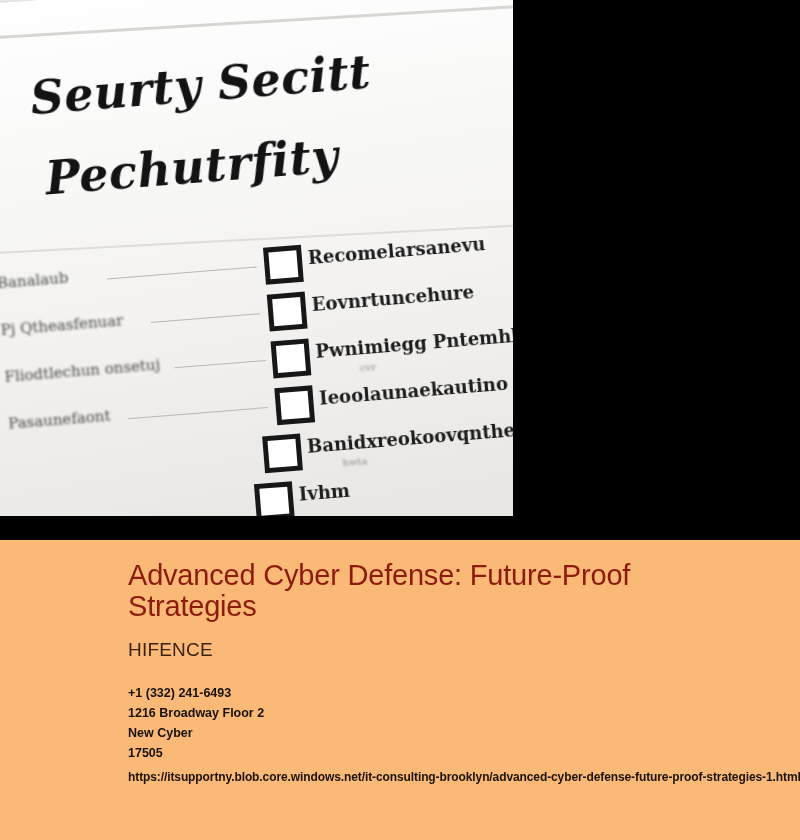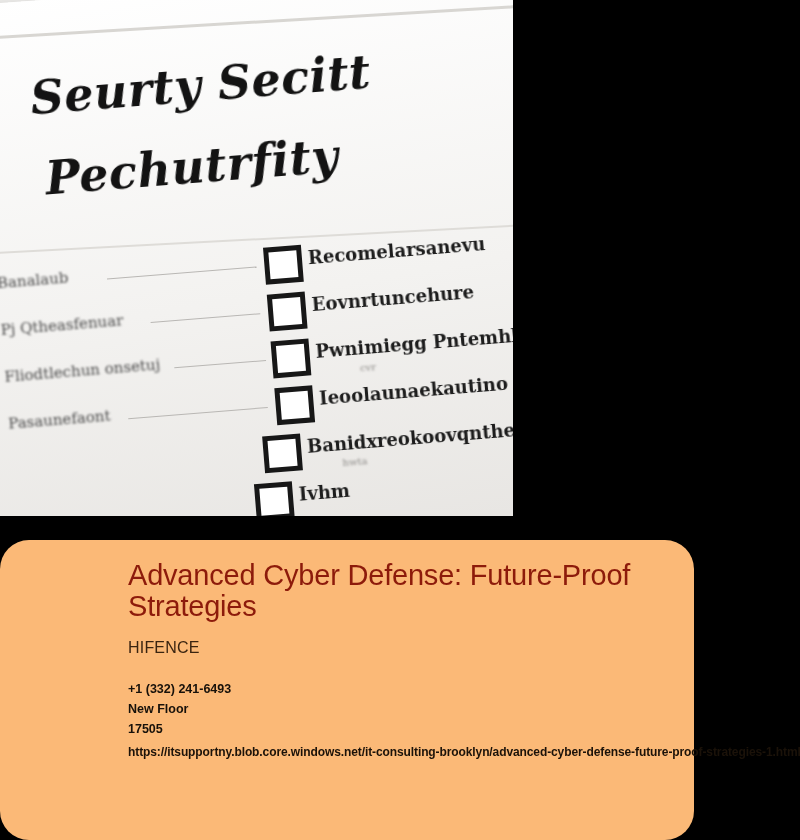--- a/index.html
+++ b/index.html
@@ -149,43 +149,42 @@
     font-size: 10px;
     color: #8d8b88;
     filter: blur(0.8px);
   }
 
   
   .info {
     position: absolute;
     left: 0;
     top: 540px;
-    width: 694px;
+    width: 800px;
     height: 300px;
     background: #fbb977;
-    border-radius: 29px;
   }
   .info-inner {
     position: absolute;
     left: 128px;
     top: 20px;
     width: 600px;
   }
   .doc-title {
     margin: 0;
     font-family: "Liberation Sans", sans-serif;
     font-size: 29px;
     line-height: 1.08;
     font-weight: normal;
     color: #8d1b0b;
     letter-spacing: -0.2px;
   }
   .brand {
     margin: 16px 0 0 0;
-    font-size: 16px;
+    font-size: 19px;
     color: #3a2410;
     letter-spacing: 0.2px;
   }
   .contact {
     margin-top: 22px;
     font-size: 12.5px;
     line-height: 1.62;
     color: #17110a;
   }
   .contact div { white-space: nowrap; font-weight: bold; }
@@ -257,20 +256,21 @@
       </div>
     </div>
   </div>
 
   <div class="info">
     <div class="info-inner">
       <h1 class="doc-title">Advanced Cyber Defense: Future-Proof Strategies</h1>
       <div class="brand">HIFENCE</div>
       <div class="contact">
         <div>+1 (332) 241-6493</div>
-        <div>New Floor</div>
+        <div>1216 Broadway Floor 2</div>
+        <div>New Cyber</div>
         <div>17505</div>
         <div class="url">https://itsupportny.blob.core.windows.net/it-consulting-brooklyn/advanced-cyber-defense-future-proof-strategies-1.html</div>
       </div>
     </div>
   </div>
 
 </div>
 
 </body></html>

